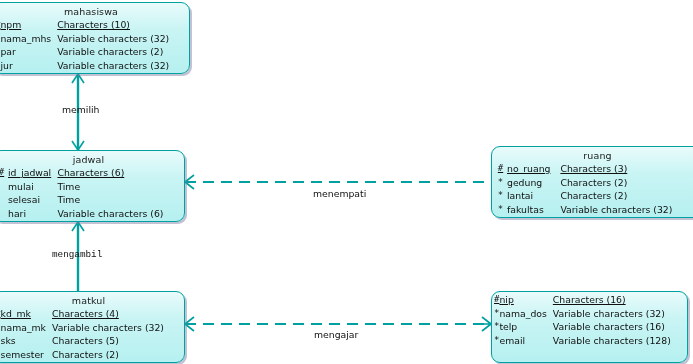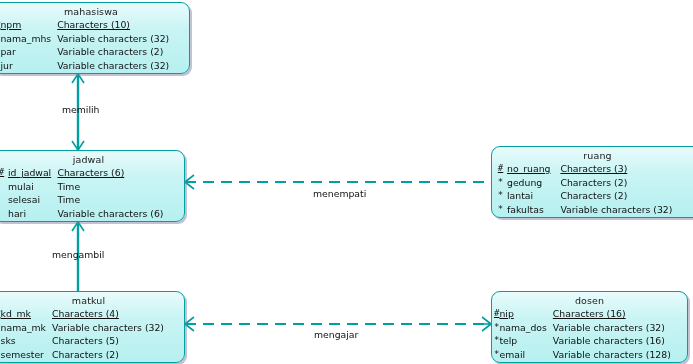--- a/index.html
+++ b/index.html
@@ -117,21 +117,21 @@
     </g>
 
     <g>
       <line x1="185" y1="324" x2="491" y2="324" stroke="#00A0A0" stroke-width="2.2" stroke-dasharray="11 7"></line>
       <path d="M185,324 L194,317 M185,324 L194,331 M185,324 L194,324" stroke="#00A0A0" stroke-width="1.6" fill="none"></path>
       <path d="M491,324 L482,317 M491,324 L482,331 M491,324 L482,324" stroke="#00A0A0" stroke-width="1.6" fill="none"></path>
     </g>
   </svg>
 
   <div class="rel-label" style="left:62px; top:104px;">memilih</div>
-  <div class="rel-label" style="left:52px; top:249px;">mengambil</div>
+  <div class="rel-label" style="left:52px; top:249px;font-family:Liberation Mono, monospace;">mengambil</div>
   <div class="rel-label" style="left:313px; top:188px;">menempati</div>
   <div class="rel-label" style="left:314px; top:329px;">mengajar</div>
 
   <div class="entity" style="left:-8px; top:2px; width:198px; height:72px;">
     <div class="entity-title">mahasiswa</div>
     <table class="attr-table">
       <tbody>
           <tr class="pk">
         <td class="mk">#</td>
         <td class="nm">npm</td>
@@ -234,21 +234,20 @@
       <tr>
         <td class="mk">*</td>
         <td class="nm">fakultas</td>
         <td class="ty">Variable characters (32)</td>
       </tr>
     </tbody>
       </table>
   </div>
 
   <div class="entity" style="left:491px; top:291px; width:197px; height:72px;">
-    <div class="entity-title">dosen</div>
     <table class="attr-table">
       <tbody>
           <tr class="pk">
         <td class="mk">#</td>
         <td class="nm">nip</td>
         <td class="ty">Characters (16)</td>
       </tr>
       <tr>
         <td class="mk">*</td>
         <td class="nm">nama_dos</td>

